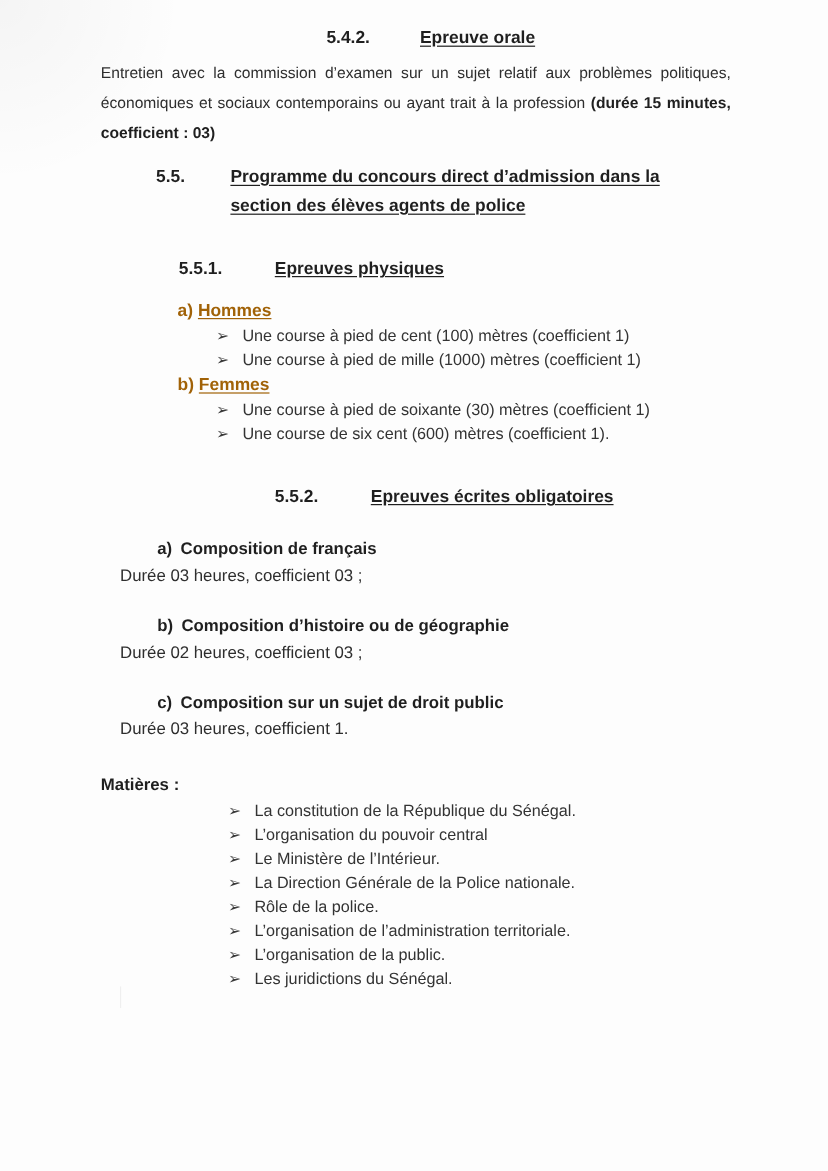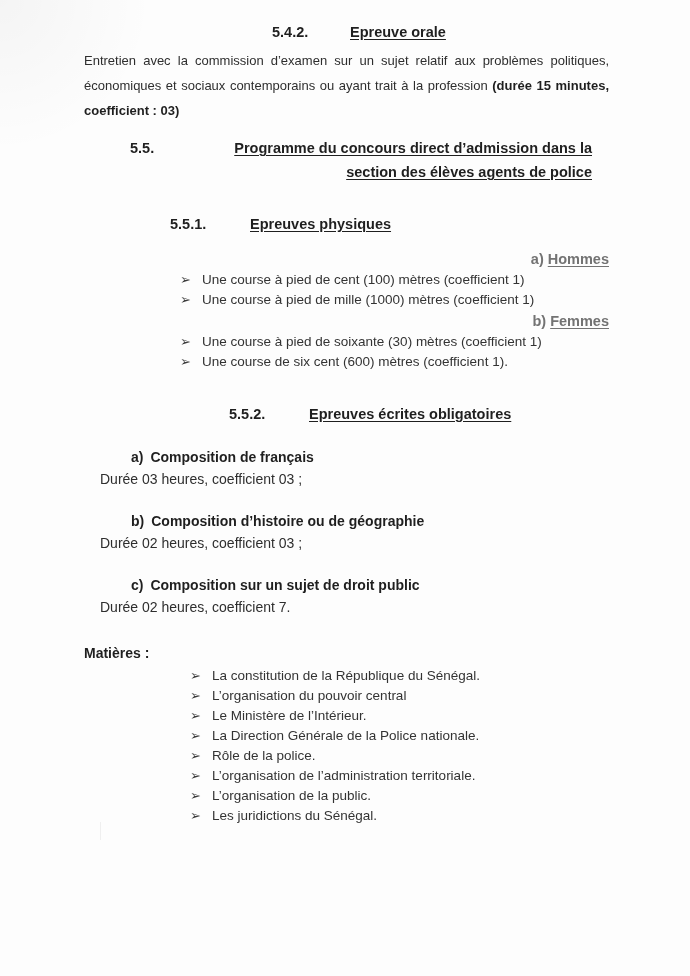--- a/index.html
+++ b/index.html
@@ -62,52 +62,51 @@
 
   .head-55 {
     margin-left: 46px;
     width: 480px;
     white-space: normal;
   }
   .head-55 .h-num { width: 62px; vertical-align: top; }
   .head-55 .h-title-block {
     display: inline-block;
     width: 400px;
-    text-align: right;
+    text-align: left;
   }
   .head-55 .h-title-l1,
   .head-55 .h-title-l2 {
     display: block;
     text-decoration: underline;
     text-underline-offset: 2px;
   }
 
-  .head-551 { margin-left: 86px; margin-top: 28px; }
+  .head-551 { margin-left: 65px; margin-top: 28px; }
   .head-551 .h-num { width: 80px; }
 
   .head-552 { margin-left: 145px; margin-top: 30px; }
   .head-552 .h-num { width: 80px; }
 
   
   .para {
     font-size: 13px;
     line-height: 25px;
     text-align: justify;
     text-justify: inter-word;
     margin-top: 4px;
   }
   .para b { font-weight: bold; color: #1f1f1f; }
 
   
   .letter-item {
     font-size: 14.5px;
     line-height: 22px;
     font-weight: bold;
-    color: #737373;
-    text-align: right;
+    color: #a16207;
   }
   .letter-item .lbl {
     text-decoration: underline;
     text-underline-offset: 2px;
   }
   .ind-a { margin-left: 64px; }
 
   .comp-item {
     font-size: 14px;
     line-height: 22px;
@@ -219,21 +218,21 @@
     <div class="comp-item">
       <span class="marker">b)</span><span>Composition d’histoire ou de géographie</span>
     </div>
     <div class="duree">Durée 02 heures, coefficient 03 ;</div>
 
     <div class="gap-md"></div>
 
     <div class="comp-item">
       <span class="marker">c)</span><span>Composition sur un sujet de droit public</span>
     </div>
-    <div class="duree">Durée 02 heures, coefficient 7.</div>
+    <div class="duree">Durée 03 heures, coefficient 1.</div>
 
     <div class="matieres">Matières :</div>
 
     <ul class="arrow-list list-matieres">
       <li><span class="bullet">➢</span><span>La constitution de la République du Sénégal.</span></li>
       <li><span class="bullet">➢</span><span>L’organisation du pouvoir central</span></li>
       <li><span class="bullet">➢</span><span>Le Ministère de l’Intérieur.</span></li>
       <li><span class="bullet">➢</span><span>La Direction Générale de la Police nationale.</span></li>
       <li><span class="bullet">➢</span><span>Rôle de la police.</span></li>
       <li><span class="bullet">➢</span><span>L’organisation de l’administration territoriale.</span></li>

